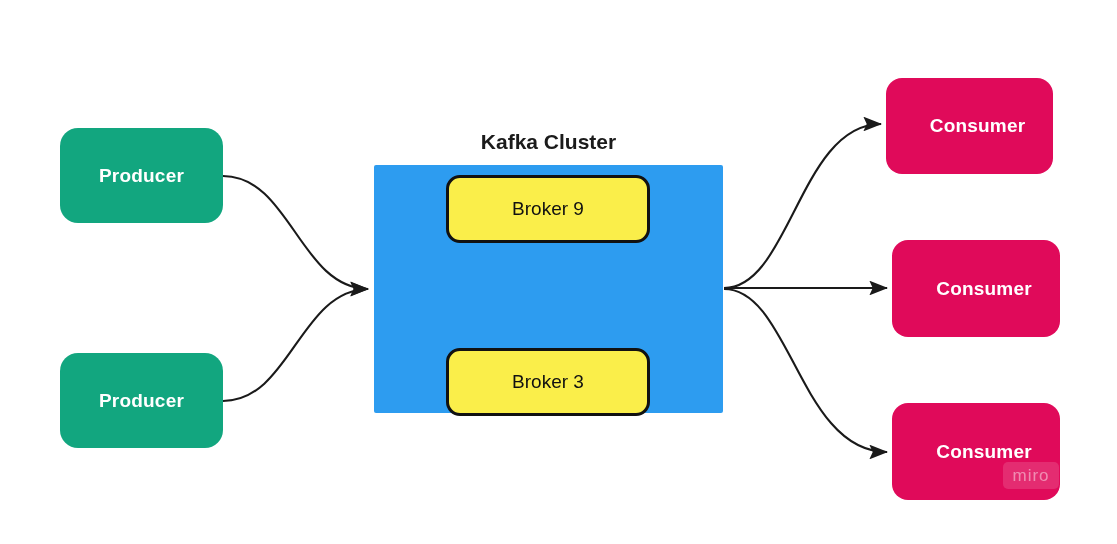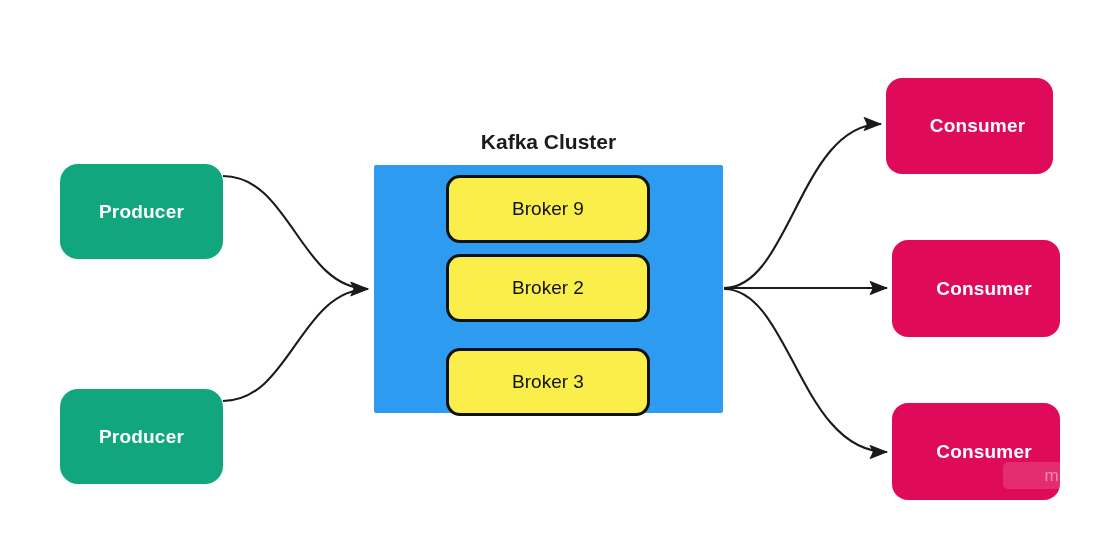--- a/index.html
+++ b/index.html
@@ -24,21 +24,20 @@
     justify-content: center;
     box-sizing: border-box;
   }
   .producer {
     background: #12a67f;
     border-radius: 18px;
     color: #ffffff;
     font-weight: bold;
     font-size: 19px;
     letter-spacing: 0.2px;
-    margin-top: 36px;
   }
   .consumer {
     background: #e00a5a;
     border-radius: 16px;
     color: #ffffff;
     font-weight: bold;
     font-size: 19px;
     letter-spacing: 0.2px;
     padding-left: 16px;
   }
@@ -74,21 +73,20 @@
     position: absolute;
     display: flex;
     align-items: center;
     justify-content: center;
     color: rgba(255,255,255,0.45);
     background: rgba(255,255,255,0.14);
     border-radius: 5px;
     font-size: 17px;
     letter-spacing: 1px;
     font-weight: normal;
-    padding-left: 32px;
   }
 </style>
 </head>
 <body>
 
 <div id="canvas">
 
   <svg id="edges" viewBox="0 0 1117 544">
     <defs>
       <marker id="arrowhead" markerWidth="9" markerHeight="7" refX="8.4" refY="3.5" orient="auto" markerUnits="strokeWidth">
@@ -116,23 +114,20 @@
   </div>
 
   <div class="cluster-title" style="left:374px; top:130px; width:349px;text-align:center;">Kafka Cluster</div>
 
   <div class="node cluster-box" style="left:374px; top:165px; width:349px; height:248px;"></div>
 
   <div class="node broker" style="left:446px; top:175px; width:204px; height:68px;">
     <span>Broker 9</span>
   </div>
 
-  <div class="node broker" style="left:446px; top:254px; width:204px; height:68px;">
-    <span>Broker 2</span>
-  </div>
 
   <div class="node broker" style="left:446px; top:348px; width:204px; height:68px;">
     <span>Broker 3</span>
   </div>
 
   <div class="node consumer" style="left:886px; top:78px; width:167px; height:96px;">
     <span>Consumer</span>
   </div>
 
   <div class="node consumer" style="left:892px; top:240px; width:168px; height:97px;">

